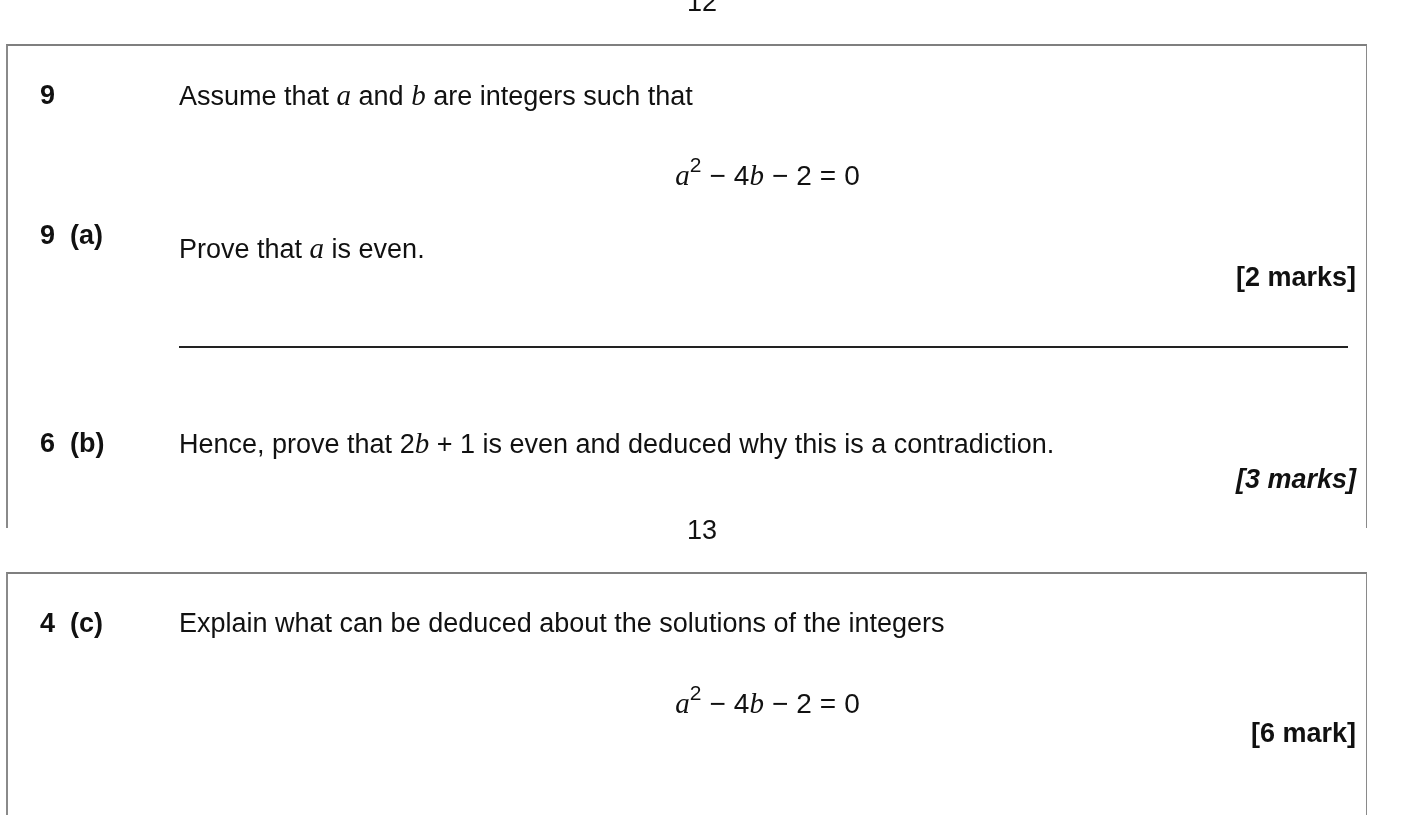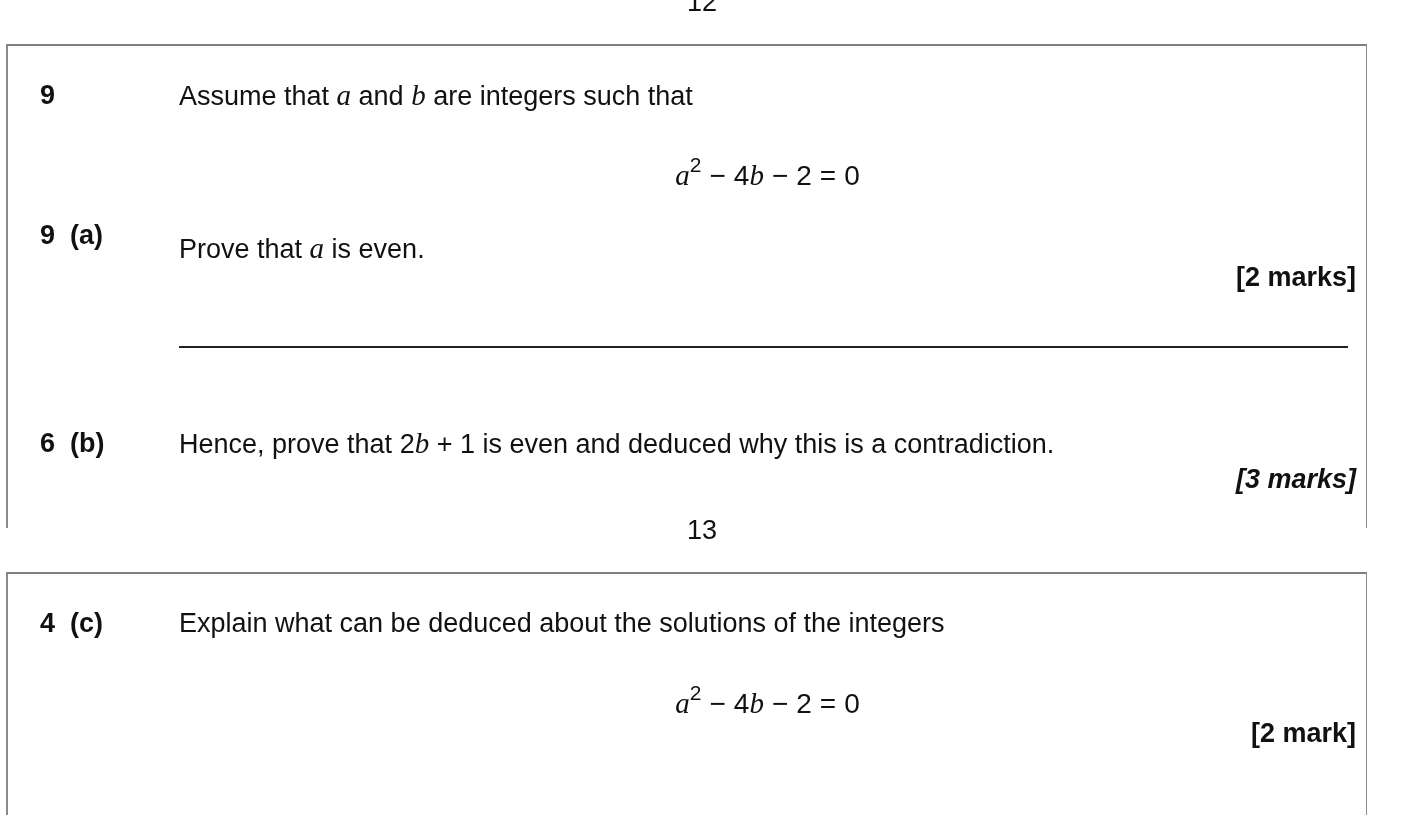--- a/index.html
+++ b/index.html
@@ -95,14 +95,14 @@
     <div>ou</div>
   </div>
 
   <div class="qnum" style="top:608px; white-space:pre;">4  (c)</div>
   <div class="qtext" style="top:608px;">Explain what can be deduced about the solutions of the integers</div>
 
   <div class="equation" style="top:679px;">
     <span class="math-i">a</span><sup>2</sup><span class="op">−</span><span>4</span><span class="math-i">b</span><span class="op">−</span><span>2</span><span class="op">=</span><span>0</span>
   </div>
 
-  <div class="marks" style="top:718px;">[2 mark]</div>
+  <div class="marks" style="top:718px;">[6 mark]</div>
 </div>
 
 </body></html>

